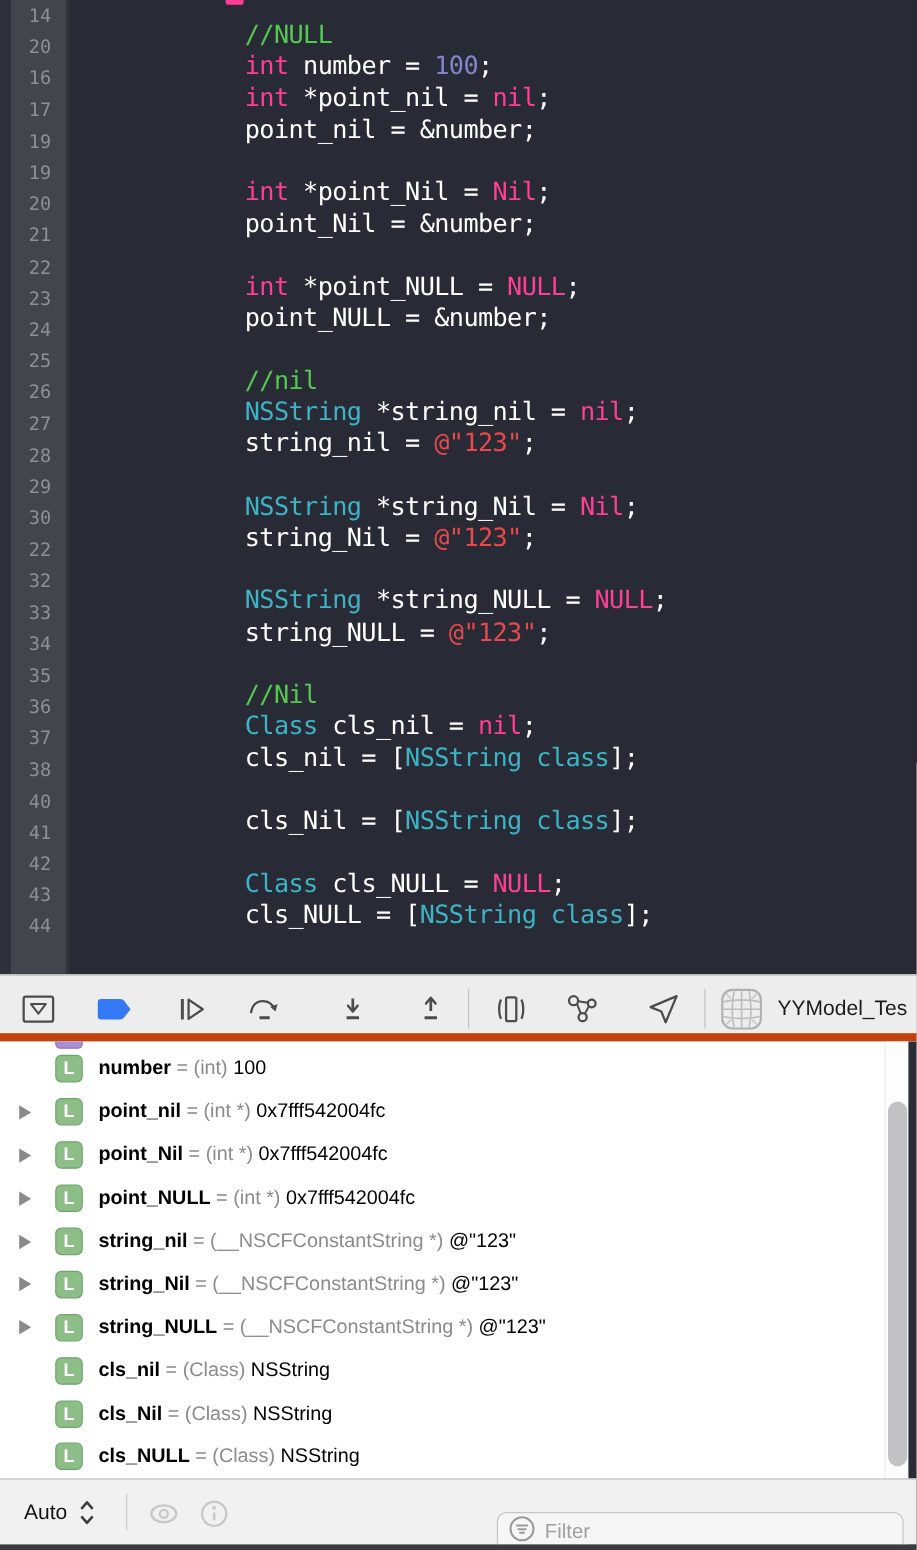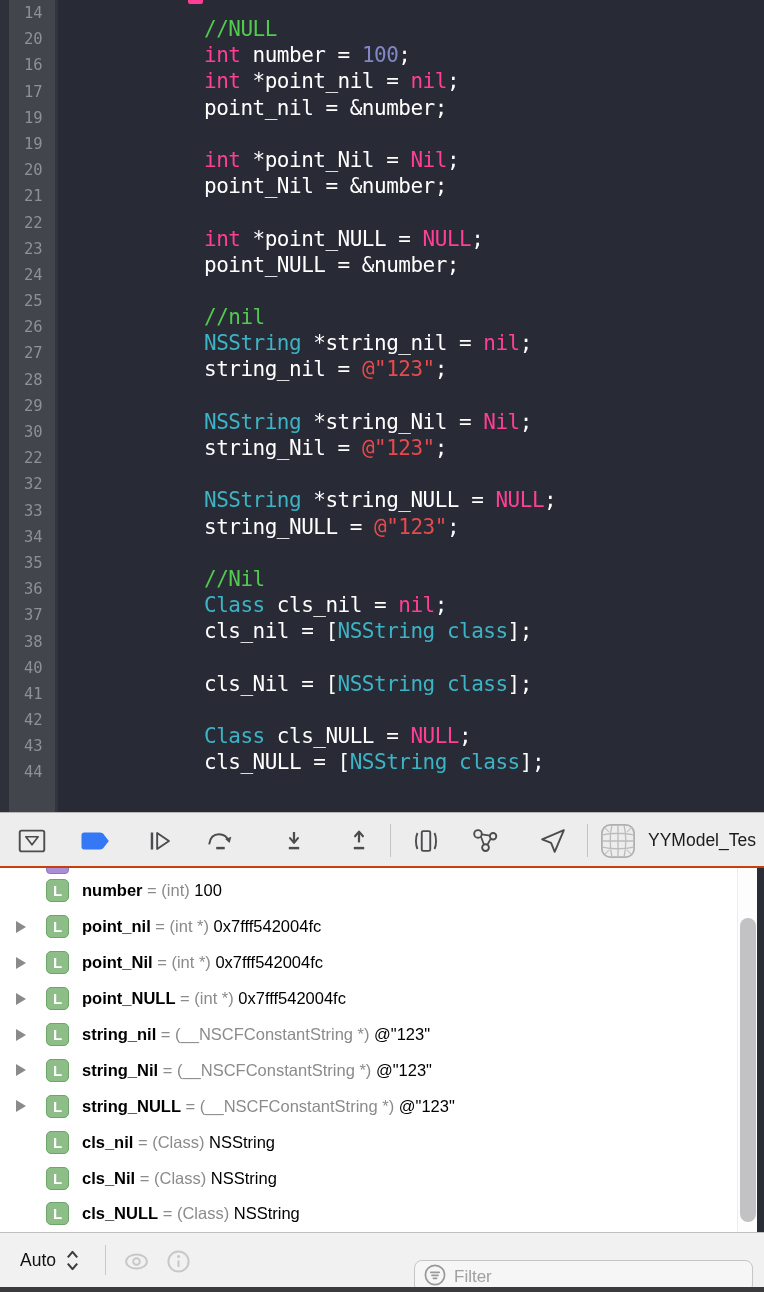--- a/index.html
+++ b/index.html
@@ -23,21 +23,21 @@
           font-size:21px; white-space:pre; letter-spacing:-0.5px;margin-top:32px; }
   .tok-p { color:#ffffff; }
   .tok-k { color:#ff3f96; }
   .tok-t { color:#3cb4c6; }
   .tok-c { color:#53c94f; }
   .tok-n { color:#8486c8; }
   .tok-s { color:#e8494c; }
 
   
   .toolbar { position:absolute; left:0; top:812px; width:764px; height:56px;
-             background:#ededee; border-top:1px solid #b7b7b7; border-bottom:2px solid #c2410c; }
+             background:#ededee; border-top:1px solid #b7b7b7; border-bottom:7px solid #c2410c; }
   .tb { position:absolute; top:10px; width:36px; height:36px; display:flex;
         align-items:center; justify-content:center; cursor:pointer; background:none; border:none; }
   .tb svg { display:block; }
   .tb-sep { position:absolute; top:11px; width:1px; height:33px; background:#c3c3c3; }
   .app-badge { position:absolute; left:597px; top:7px; width:42px; height:42px;
                display:flex; align-items:center; justify-content:center; cursor:pointer; }
   .app-label { position:absolute; left:648px; top:0; height:54px; line-height:54px;
                font-size:17.5px; color:#1b1b1b; white-space:nowrap; }
 
   

